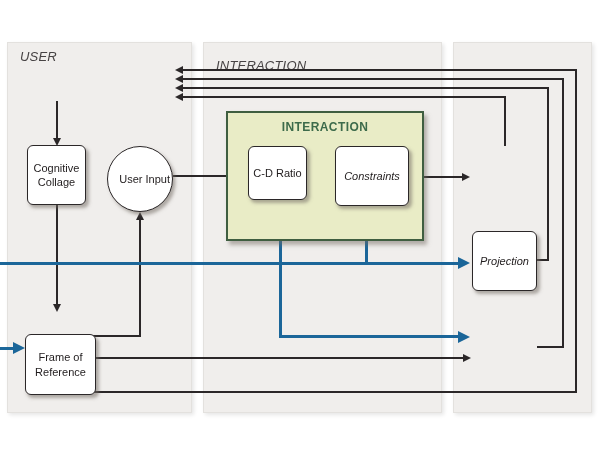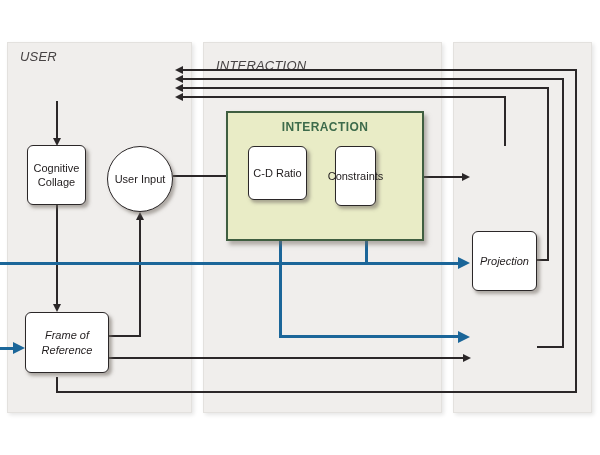--- a/index.html
+++ b/index.html
@@ -30,21 +30,21 @@
     position: absolute;
     background: #ffffff;
     border: 1.6px solid #2b2728;
     border-radius: 6px;
     box-shadow: 2.5px 3px 3.5px rgba(115,108,100,0.55);
     display: flex; align-items: center; justify-content: center;
     text-align: center;
     font-size: 11px; line-height: 1.3; color: #201c1d;
     padding: 2px;
   }
-  .circle { border-radius: 50%; }
+  .circle { border-radius: 50%; justify-content: flex-end; }
   .group {
     position: absolute;
     border: 2.5px solid #3f5e40;
     box-shadow: 3px 3.5px 4px rgba(115,108,100,0.5);
     color: #3d6b4b;
     font-weight: bold;
     font-size: 12px;
     letter-spacing: 0.4px;
     text-align: center;
   }
@@ -150,27 +150,27 @@
   </div>
 
   <div class="node circle" style="left:107px; top:146px; width:66px; height:66px;">
     <span>User Input</span>
   </div>
 
   <div class="node" style="left:248px; top:146px; width:59px; height:54px;">
     <span>C-D Ratio</span>
   </div>
 
-  <div class="node" style="left:335px; top:146px; width:41px; height:60px;">
+  <div class="node" style="left:335px; top:146px; width:74px; height:60px;font-style:italic;">
     <span>Constraints</span>
   </div>
 
 
   <div class="node" style="left:472px; top:231px; width:65px; height:60px;font-style:italic;">
     <span>Projection</span>
   </div>
 
 
-  <div class="node" style="left:25px; top:312px; width:84px; height:61px;font-style:italic;">
+  <div class="node" style="left:25px; top:334px; width:71px; height:61px;">
     <span>Frame of Reference</span>
   </div>
 
 </div>
 
 </body></html>

